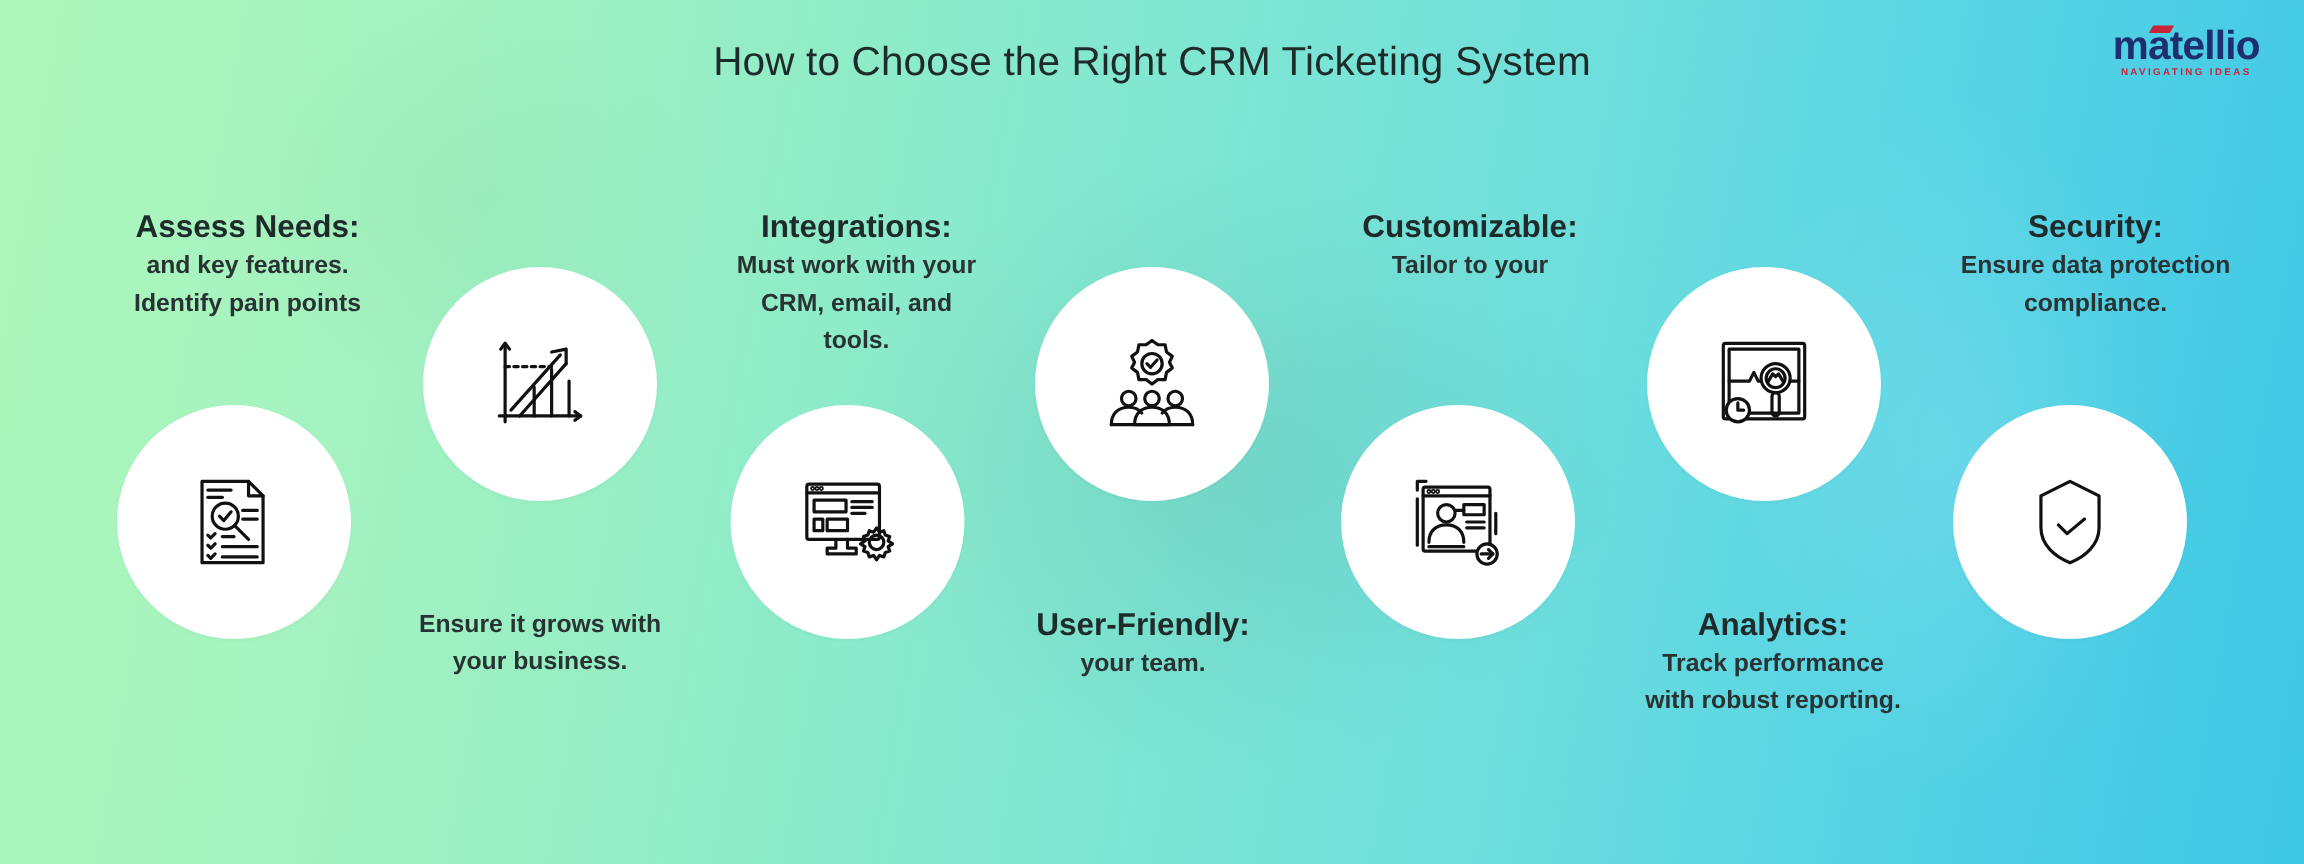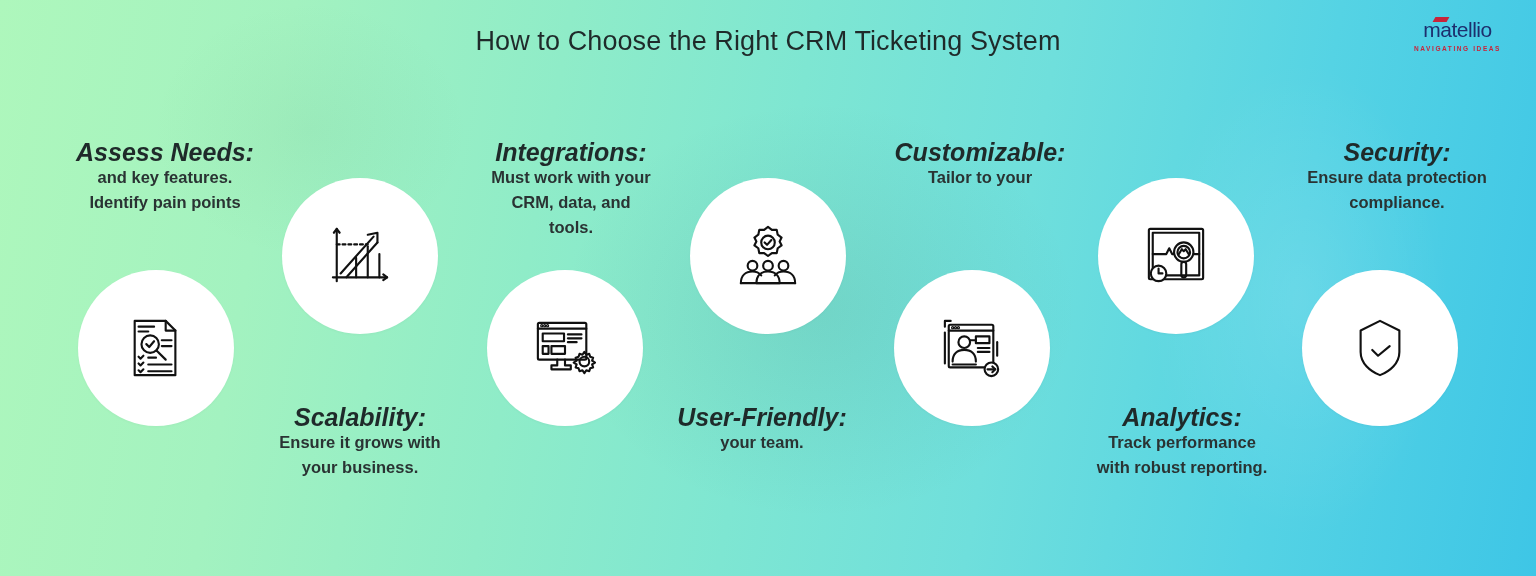--- a/index.html
+++ b/index.html
@@ -10,31 +10,31 @@
   }
   .photo-shade { position: absolute; pointer-events: none; }
   .shade-1 { left: 560px; top: 100px; width: 520px; height: 420px; background: radial-gradient(ellipse at center, rgba(40,80,80,0.10), rgba(0,0,0,0) 70%); }
   .shade-2 { left: 1150px; top: 60px; width: 300px; height: 480px; background: radial-gradient(ellipse at center, rgba(255,255,255,0.12), rgba(0,0,0,0) 70%); }
   .shade-3 { left: 150px; top: 0; width: 320px; height: 260px; background: radial-gradient(ellipse at center, rgba(60,120,80,0.06), rgba(0,0,0,0) 70%); }
   .title {
     position: absolute; left: 0; top: 26px; width: 1536px; text-align: center;
     font-size: 27px; font-weight: normal; color: #1f2a2a; letter-spacing: 0.1px;
   }
   .logo { position: absolute; left: 1400px; top: 16px; width: 115px; text-align: center; }
-  .logo-word { font-size: 21px; font-weight: normal; color: #1d2f6e; line-height: 28px; letter-spacing: -0.5px; position: relative; }
+  .logo-word { font-size: 27px; font-weight: bold; color: #1d2f6e; line-height: 28px; letter-spacing: -0.5px; position: relative; }
   .logo-accent { position: absolute; left: 34px; top: 1px; width: 14px; height: 5px; background: #c8243a; transform: skewX(-30deg); }
   .logo-tag { font-size: 6.5px; font-weight: bold; color: #c8243a; letter-spacing: 1.6px; margin-top: 1px; }
   .circle {
     position: absolute; width: 156px; height: 156px; border-radius: 50%;
     background: #ffffff; display: flex; align-items: center; justify-content: center;
     box-shadow: 0 1px 3px rgba(0,0,0,0.03);
   }
   .circle svg { width: 62px; height: 62px; }
   .step { position: absolute; text-align: center; color: #1f2a2a; }
-  .step-title { font-size: 25px; font-weight: bold; line-height: 26px; font-style: italic; }
+  .step-title { font-size: 21px; font-weight: bold; line-height: 26px; }
   .step-desc { font-size: 16.5px; font-weight: bold; line-height: 25px; color: #2a3333; }
 </style>
 </head>
 <body>
 
 <div class="canvas">
   <div class="photo-shade shade-1"></div>
   <div class="photo-shade shade-2"></div>
   <div class="photo-shade shade-3"></div>
 
@@ -82,29 +82,28 @@
       <line x1="8" y1="20" x2="40" y2="20" stroke-dasharray="3 3"></line>
       <line x1="12" y1="50" x2="46" y2="12"></line>
       <line x1="18" y1="54" x2="50" y2="18"></line>
       <path d="M40 10 L50 8 L50 18"></path>
       <line x1="28" y1="34" x2="28" y2="54"></line>
       <line x1="40" y1="22" x2="40" y2="54"></line>
       <line x1="52" y1="30" x2="52" y2="54"></line>
     </svg>
   </div>
   <div class="step" style="left:245px; top:404px; width:230px;">
-    <div class="step-title">Scalability:</div>
     <div class="step-desc">Ensure it grows with</div>
     <div class="step-desc">your business.</div>
   </div>
 
   <div class="step" style="left:456px; top:139px; width:230px;">
     <div class="step-title">Integrations:</div>
     <div class="step-desc">Must work with your</div>
-    <div class="step-desc">CRM, data, and</div>
+    <div class="step-desc">CRM, email, and</div>
     <div class="step-desc">tools.</div>
   </div>
   <div class="circle" style="left:487px; top:270px;">
     <svg viewBox="0 0 64 64" fill="none" stroke="#111" stroke-width="2.2" stroke-linecap="round" stroke-linejoin="round">
       <rect x="4" y="6" width="50" height="38" rx="1.5"></rect>
       <line x1="4" y1="12" x2="54" y2="12"></line>
       <circle cx="8" cy="9" r="0.6"></circle>
         <circle cx="11" cy="9" r="0.6"></circle>
         <circle cx="14" cy="9" r="0.6"></circle>
       <rect x="9" y="17" width="22" height="8"></rect>

